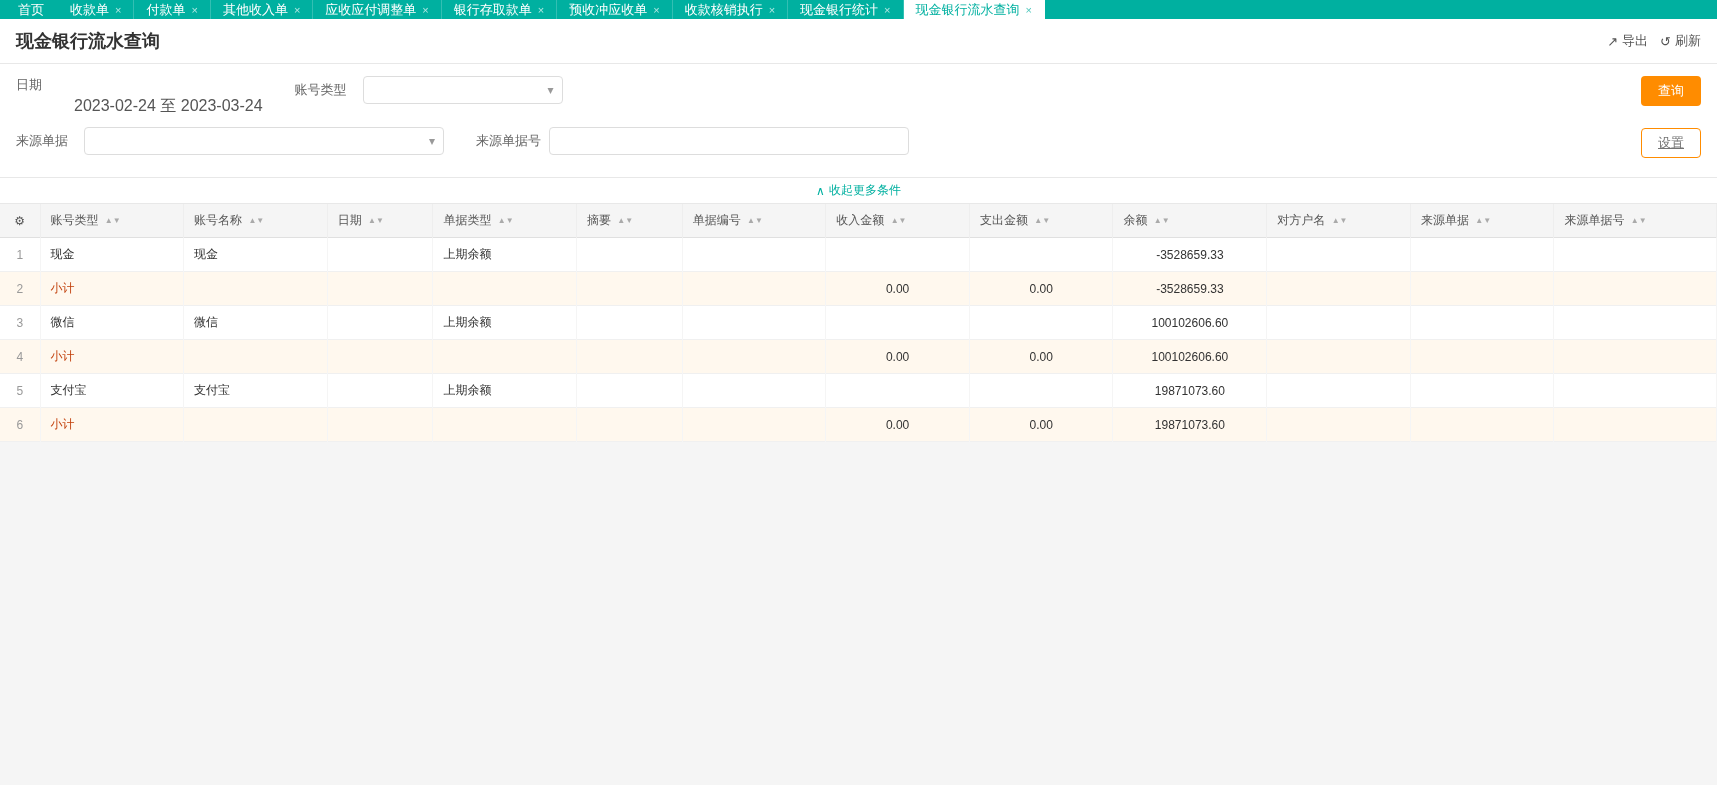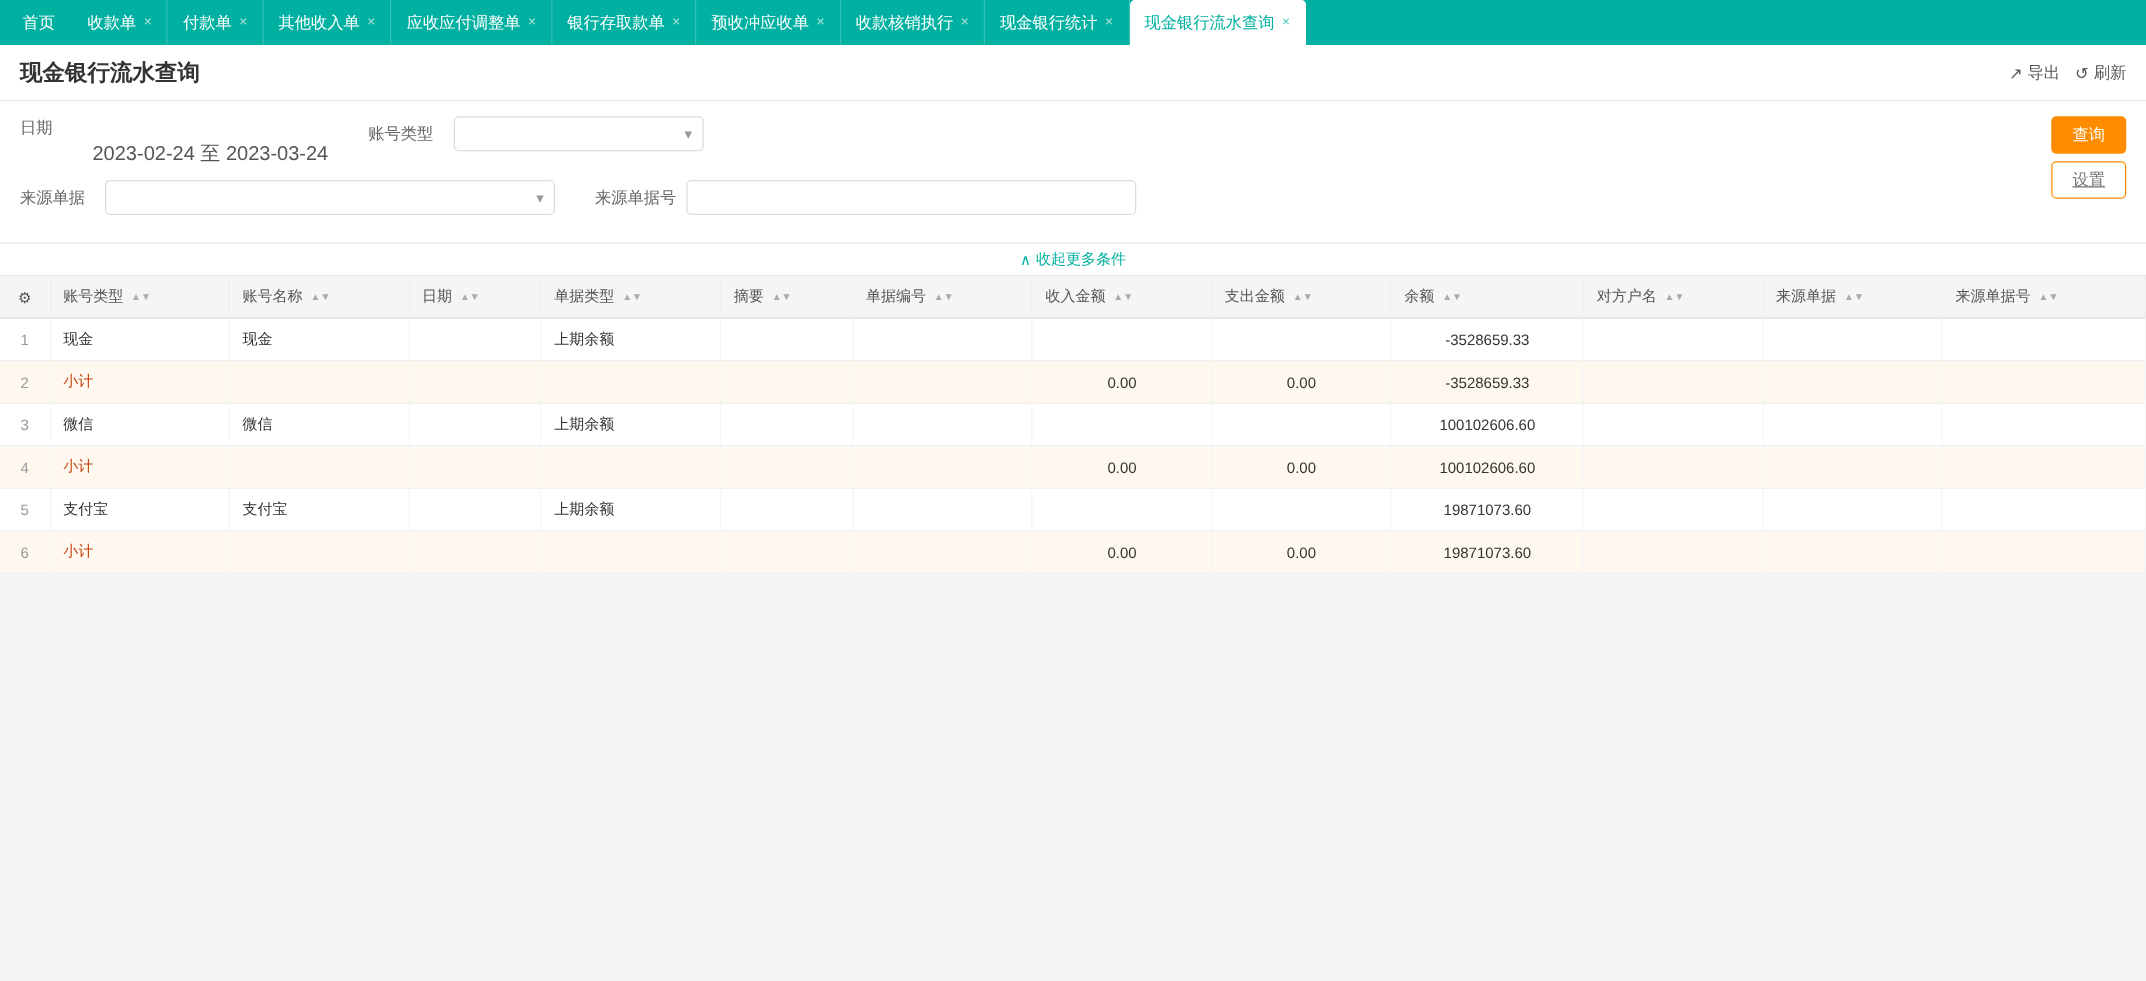--- a/index.html
+++ b/index.html
@@ -3,21 +3,21 @@
   <meta charset="utf-8">
   <style>
     * { box-sizing: border-box; margin: 0; padding: 0; }
     body { font-family: 'Microsoft YaHei', Arial, sans-serif; font-size: 12px; background: #f5f5f5; color: #333; }
 
     
     .top-nav {
       background: #00b0a0;
       display: flex;
       align-items: center;
-      height: 36px;
+      height: 19px;
       padding: 0 4px;
       overflow: hidden;
     }
     .nav-item {
       color: #fff;
       padding: 0 12px;
       height: 36px;
       display: flex;
       align-items: center;
       cursor: pointer;
@@ -163,21 +163,21 @@
       border: 1px solid #ff8c00;
       border-radius: 4px;
       padding: 5px 16px;
       cursor: pointer;
       font-size: 13px;
       text-decoration: underline;
     }
     .btn-group {
       display: flex;
       flex-direction: column;
-      gap: 6px;
+      gap: 22px;
       margin-left: 12px;
     }
 
     
     .collapse-bar {
       display: flex;
       align-items: center;
       justify-content: center;
       padding: 4px 0;
       cursor: pointer;

